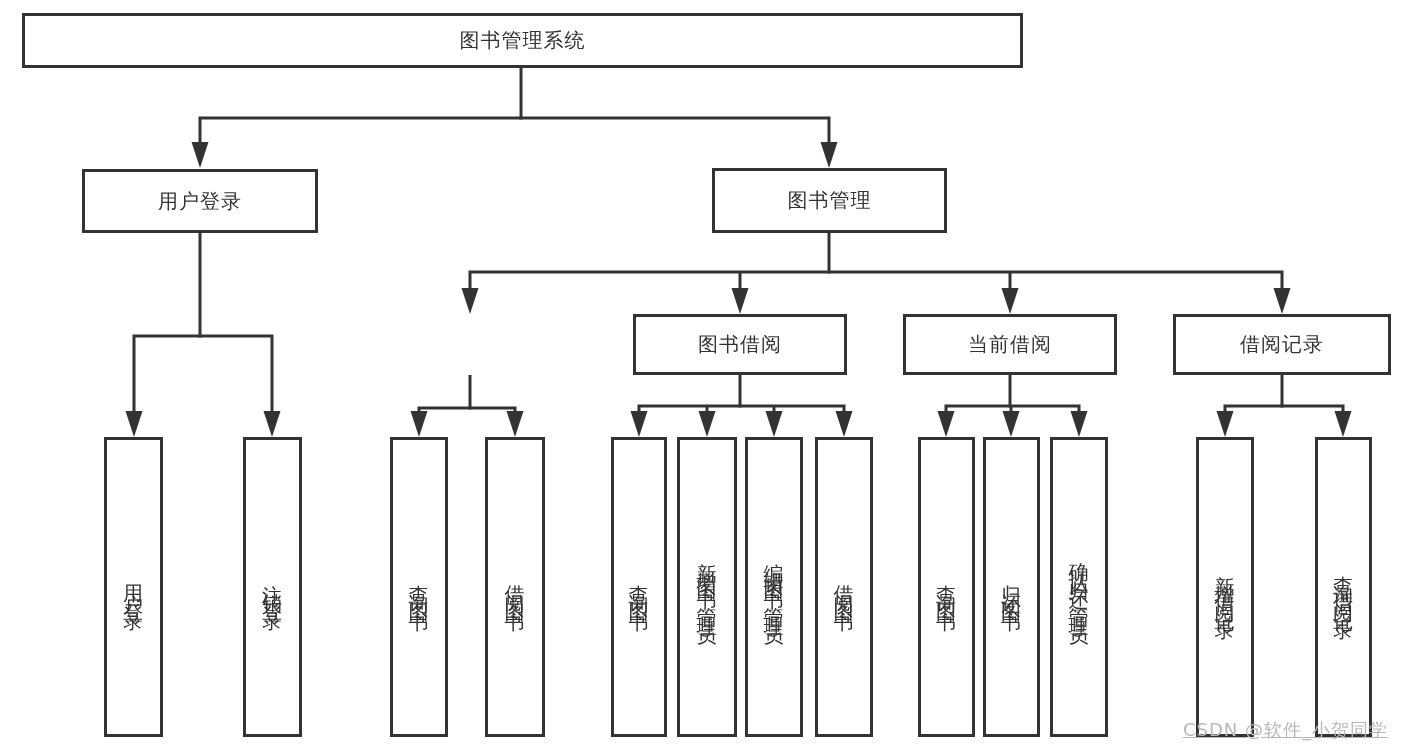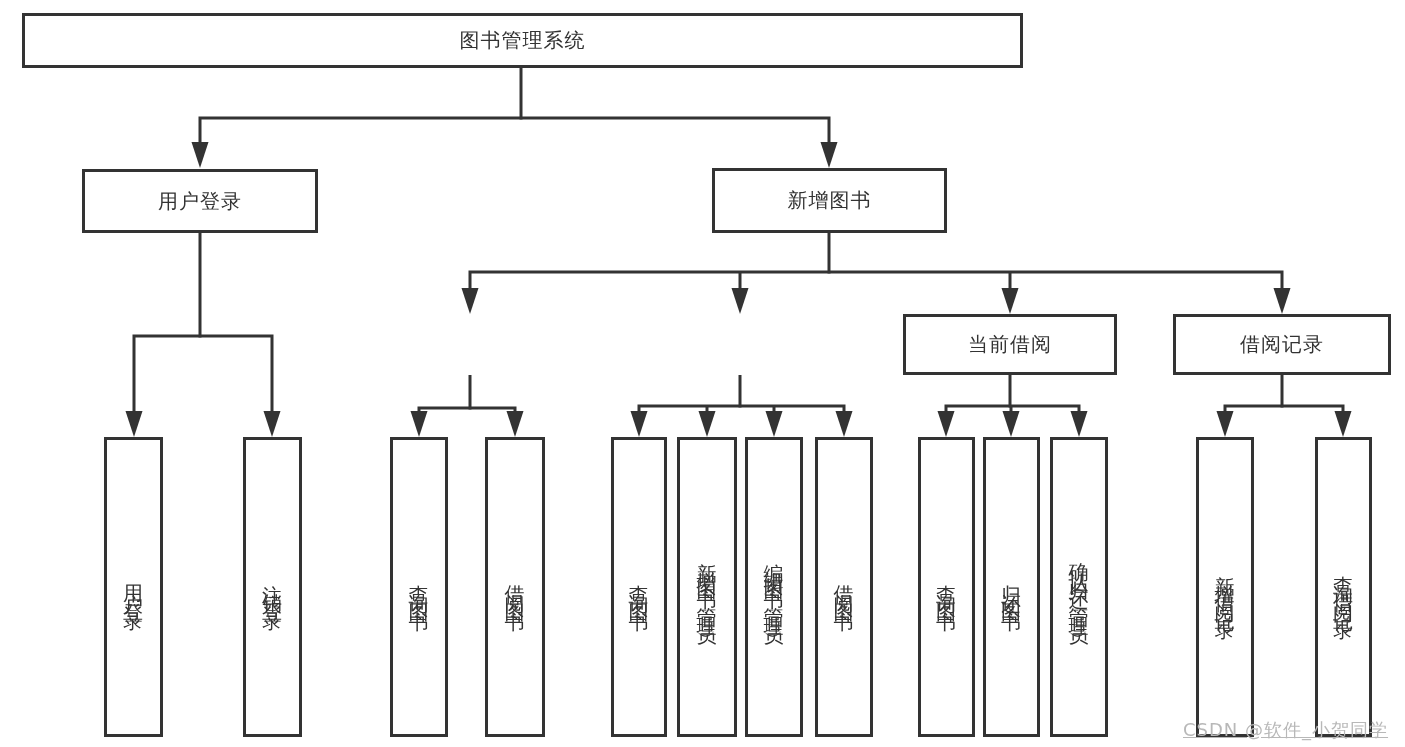--- a/index.html
+++ b/index.html
@@ -124,22 +124,23 @@
       <path class="c-line" d="M1282,375 V407.5"></path>
       <path class="c-line" d="M1225,415 V406 H1343 V415"></path>
       <polygon class="c-arrow" points="1216.5,411 1233.5,411 1225,437"></polygon>
       <polygon class="c-arrow" points="1334.5,411 1351.5,411 1343,437"></polygon>
     </g>
   </svg>
 
   <div class="node" style="left:22px;top:13px;width:1001px;height:55px;">图书管理系统</div>
 
   <div class="node" style="left:82px;top:169px;width:236px;height:64px;">用户登录</div>
-  <div class="node" style="left:712px;top:168px;width:235px;height:65px;">新增图书</div>
+  <div class="node" style="left:712px;top:168px;width:235px;height:65px;">图书管理</div>
 
+  <div class="node" style="left:633px;top:314px;width:214px;height:61px;">图书借阅</div>
   <div class="node" style="left:903px;top:314px;width:214px;height:61px;">当前借阅</div>
   <div class="node" style="left:1173px;top:314px;width:218px;height:61px;">借阅记录</div>
 
   <div class="leaf" style="left:104px;width:59px;">
     <span>用户登录</span>
   </div>
   <div class="leaf" style="left:243px;width:59px;">
     <span>注销登录</span>
   </div>
 

